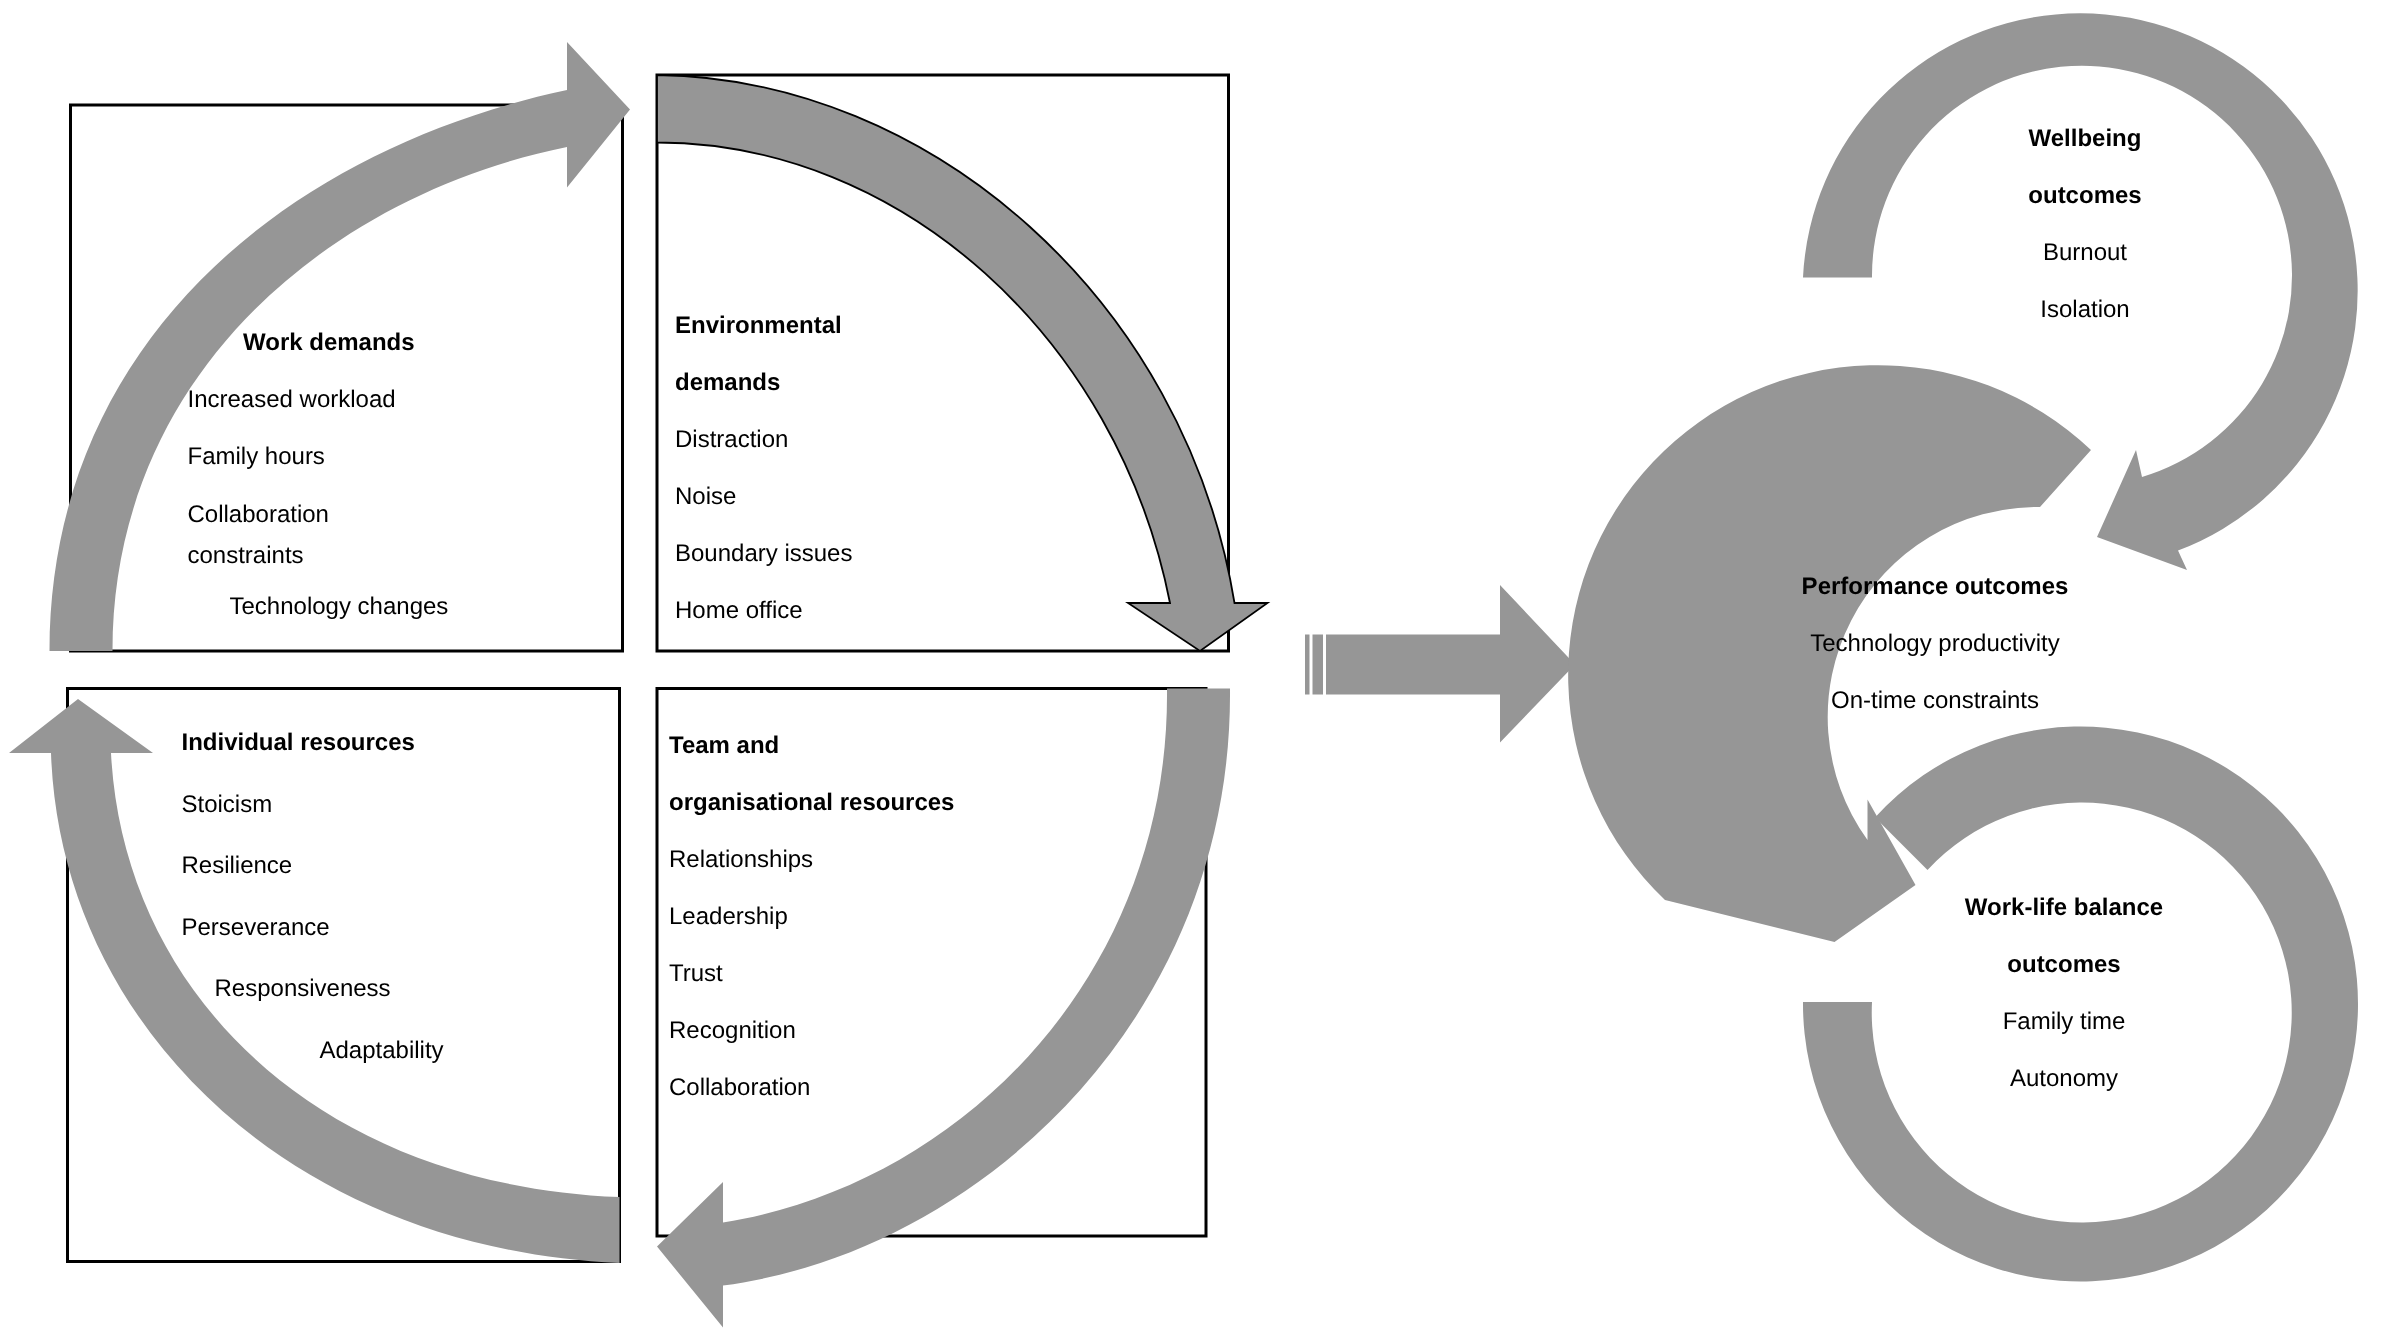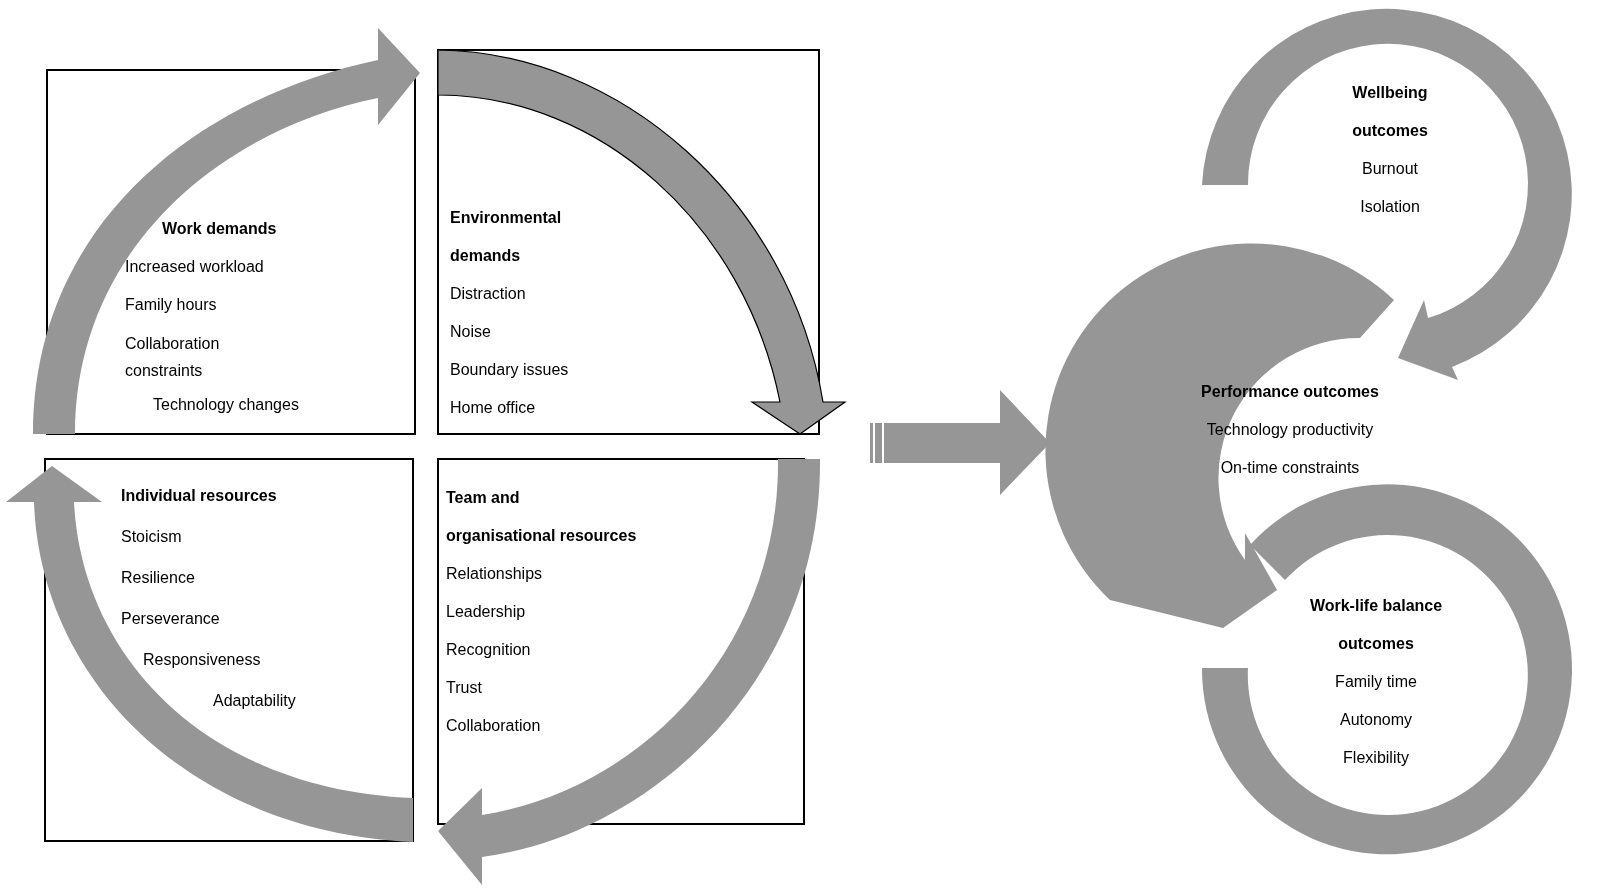--- a/index.html
+++ b/index.html
@@ -71,22 +71,22 @@
   <div>Perseverance</div>
   <div style="padding-left:22px;">Responsiveness</div>
   <div style="padding-left:92px;">Adaptability</div>
 </div>
 
 <div class="txt" style="left:446px; top:479px;">
   <div class="h">Team and</div>
   <div class="h">organisational resources</div>
   <div>Relationships</div>
   <div>Leadership</div>
+  <div>Trust</div>
   <div>Recognition</div>
-  <div>Trust</div>
   <div>Collaboration</div>
 </div>
 
 <div class="txt center" style="left:1290px; top:74px; width:200px;">
   <div class="h">Wellbeing</div>
   <div class="h">outcomes</div>
   <div>Burnout</div>
   <div>Isolation</div>
 </div>
 
@@ -94,14 +94,13 @@
   <div class="h">Performance outcomes</div>
   <div>Technology productivity</div>
   <div>On-time constraints</div>
 </div>
 
 <div class="txt center" style="left:1256px; top:587px; width:240px;">
   <div class="h">Work-life balance</div>
   <div class="h">outcomes</div>
   <div>Family time</div>
   <div>Autonomy</div>
-  <div>Flexibility</div>
 </div>
 
 </body></html>

